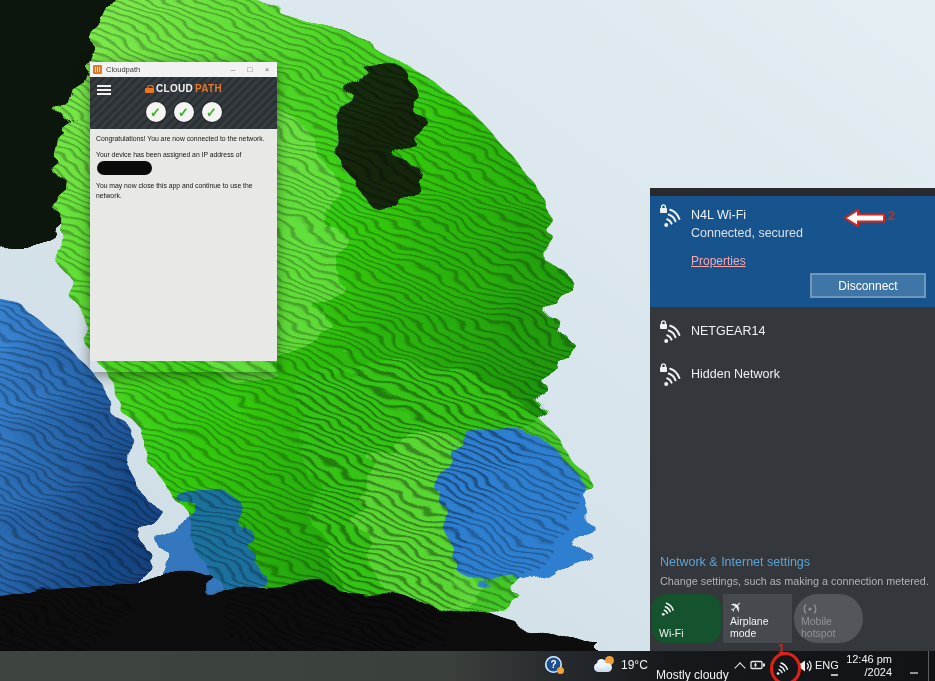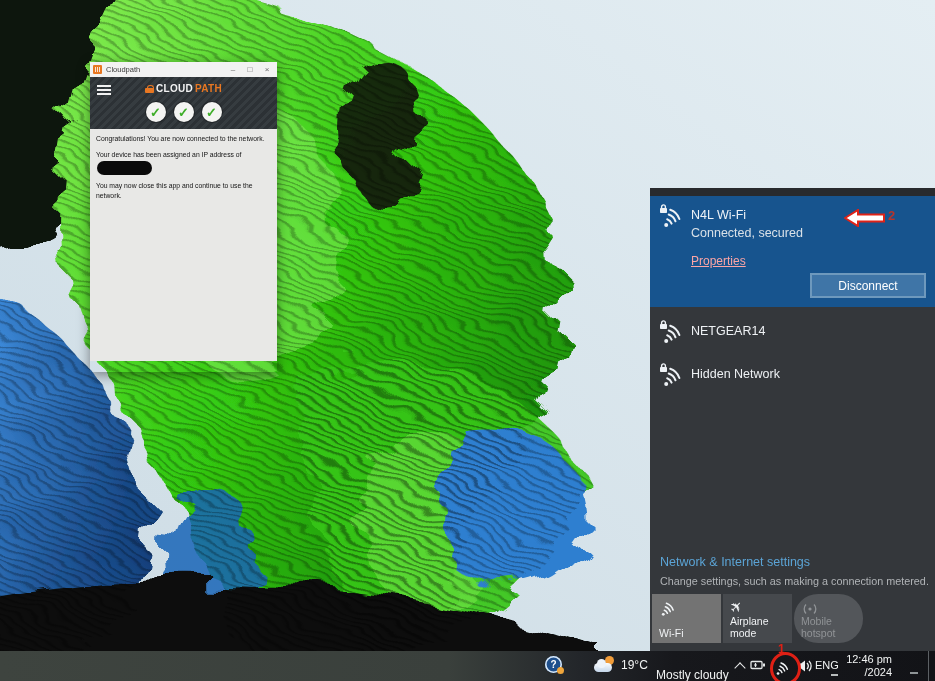--- a/index.html
+++ b/index.html
@@ -53,21 +53,21 @@
   .arrow2{position:absolute;left:194px;top:13px;}
   .num2{position:absolute;left:238px;top:12px;color:#b5342c;font-size:13px;font-weight:bold;}
   .netitem{position:absolute;left:0;width:100%;height:42px;}
   .netitem svg{position:absolute;left:9px;top:9px;}
   .netname{position:absolute;left:41px;top:13px;font-size:12.5px;color:#eef1f4;}
   .n1{top:123px;} .n2{top:166px;}
   .setlink{position:absolute;left:10px;top:367px;font-size:12.5px;color:#5ba4d6;cursor:pointer;}
   .sethint{position:absolute;left:10px;top:387px;font-size:10.8px;color:#b0b3b6;}
   .tiles{position:absolute;left:2px;top:406px;display:flex;gap:2px;}
   .tile{width:69px;height:49px;background:#46494d;position:relative;color:#f0f2f4;cursor:pointer;}
-  .tile.blue{background:#737373;}
+  .tile.blue{background:#14532d;border-radius:14px;}
   .tile.dim{background:#53565a;color:#909396;border-radius:24px;}
   .tlabel{position:absolute;left:7px;bottom:4px;font-size:10.5px;line-height:1.15;max-width:46px;}
   .ticon{position:absolute;left:7px;top:6px;}
   .plane{position:absolute;left:7px;top:4px;font-size:15px;color:#f0f2f4;transform:rotate(-45deg);}
 
   
   #tb{position:absolute;left:0;top:651px;width:935px;height:30px;z-index:30;
       background:linear-gradient(90deg,#3e443f 0%,#3a403c 48%,#23262a 62%,#17181c 72%,#121317 100%);}
   .tbtxt{position:absolute;color:#f2f4f4;font-size:12px;top:7px;}
   .help{position:absolute;left:545px;top:5px;width:17px;height:17px;border-radius:50%;

